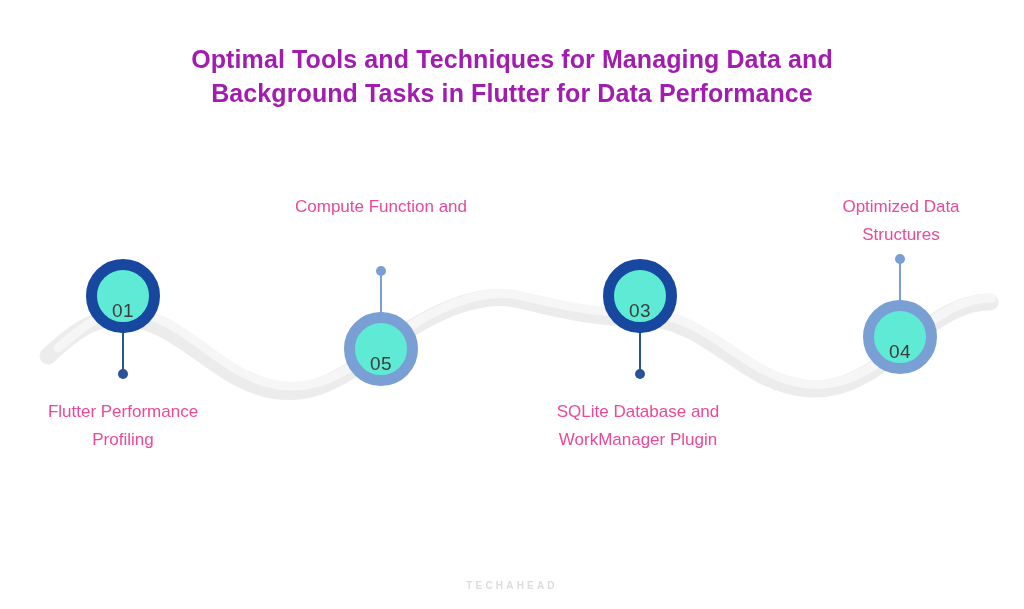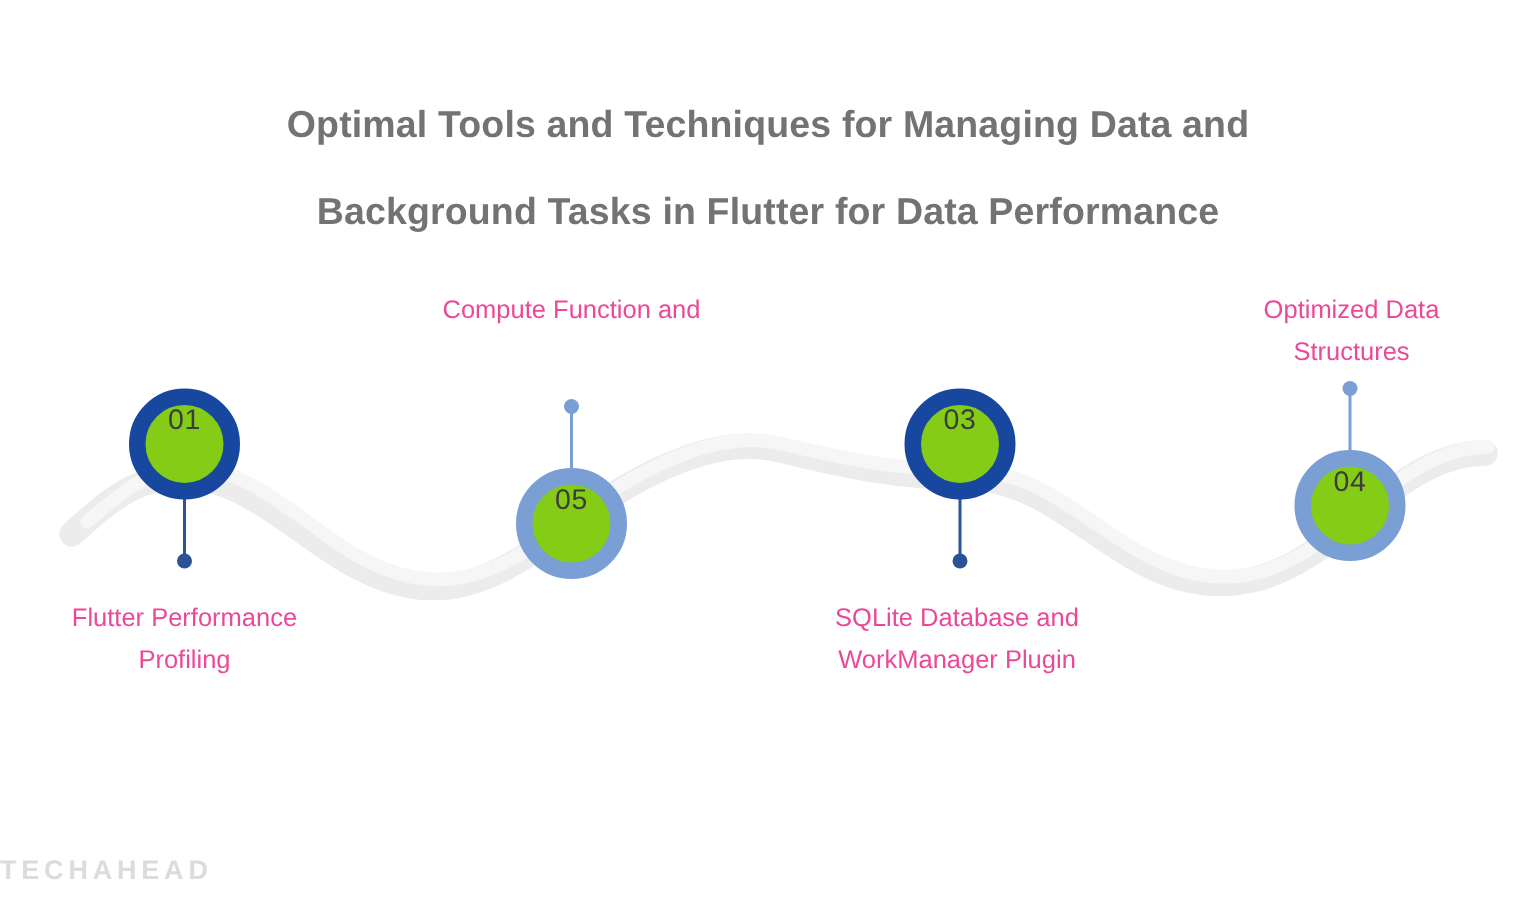--- a/index.html
+++ b/index.html
@@ -25,24 +25,23 @@
     position: absolute;
     top: 42px;
     left: 0;
     width: 1024px;
     text-align: center;
   }
   .title-line {
     display: block;
     font-size: 25px;
     font-weight: bold;
-    color: #737373;
+    color: #a21caf;
     line-height: 34px;
     letter-spacing: 0.1px;
-    margin-top: 24px;
   }
 
   
   .wave-layer {
     position: absolute;
     left: 0;
     top: 0;
     width: 1024px;
     height: 609px;
     pointer-events: none;
@@ -59,23 +58,23 @@
   .node {
     position: absolute;
     transform: translate(-50%, -50%);
   }
   .ring {
     position: relative;
     width: 74px;
     height: 74px;
     border-radius: 50%;
     box-sizing: border-box;
-    background: #84cc16;
+    background: #5eead4;
     display: flex;
-    align-items: flex-start;
+    align-items: flex-end;
     justify-content: center;
     z-index: 3;
   }
   .ring.dark  { border: 11px solid #17479e; }
   .ring.light { border: 11px solid #7a9fd4; }
   .ring-number {
     font-size: 19px;
     color: #3c3c3c;
     font-family: "Liberation Sans", sans-serif;
     letter-spacing: 0.5px;
@@ -135,22 +134,22 @@
     color: #ec4899;
   }
   .caption-line { display: block; white-space: nowrap; }
 
   
   .watermark {
     position: absolute;
     left: 0;
     bottom: 18px;
     width: 1024px;
-    text-align: left;
-    font-size: 18px;
+    text-align: center;
+    font-size: 10px;
     font-weight: bold;
     letter-spacing: 3.2px;
     color: #dcdcdc;
   }
 </style>
 </head>
 <body>
 
 <div class="infographic">
 

